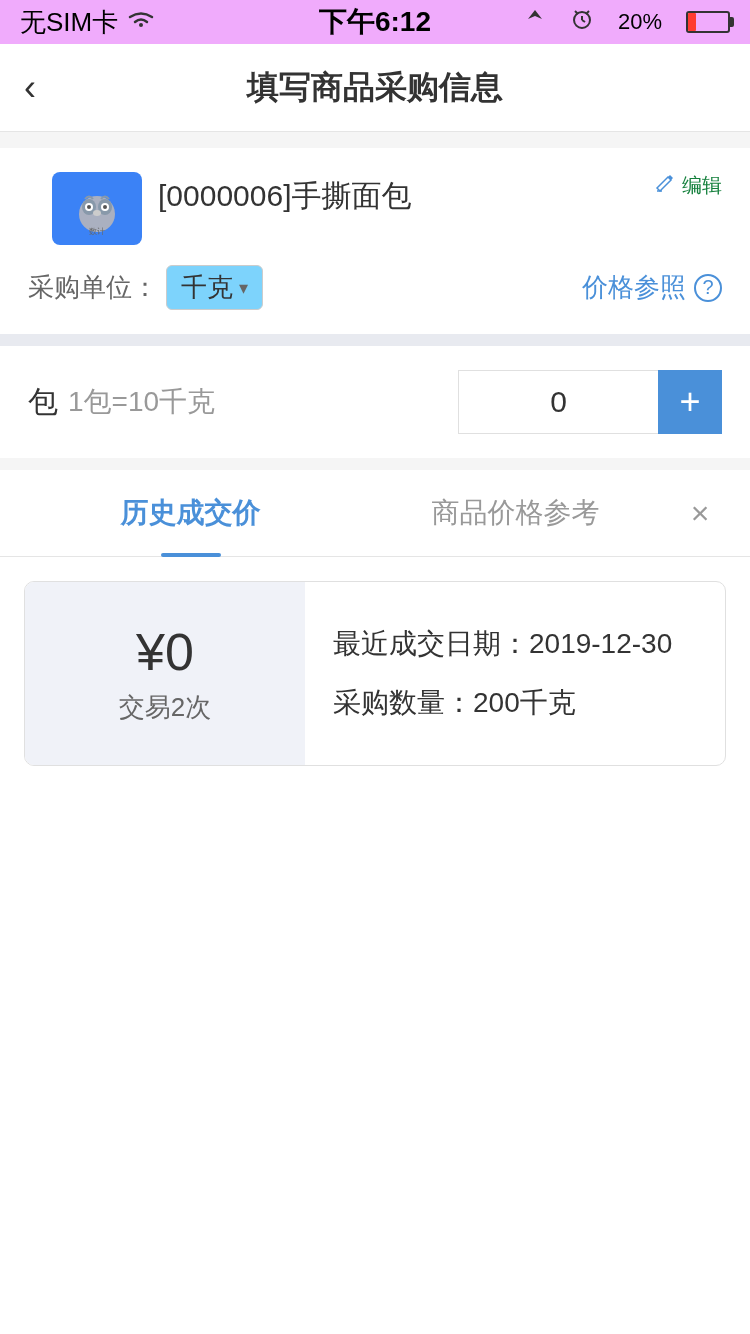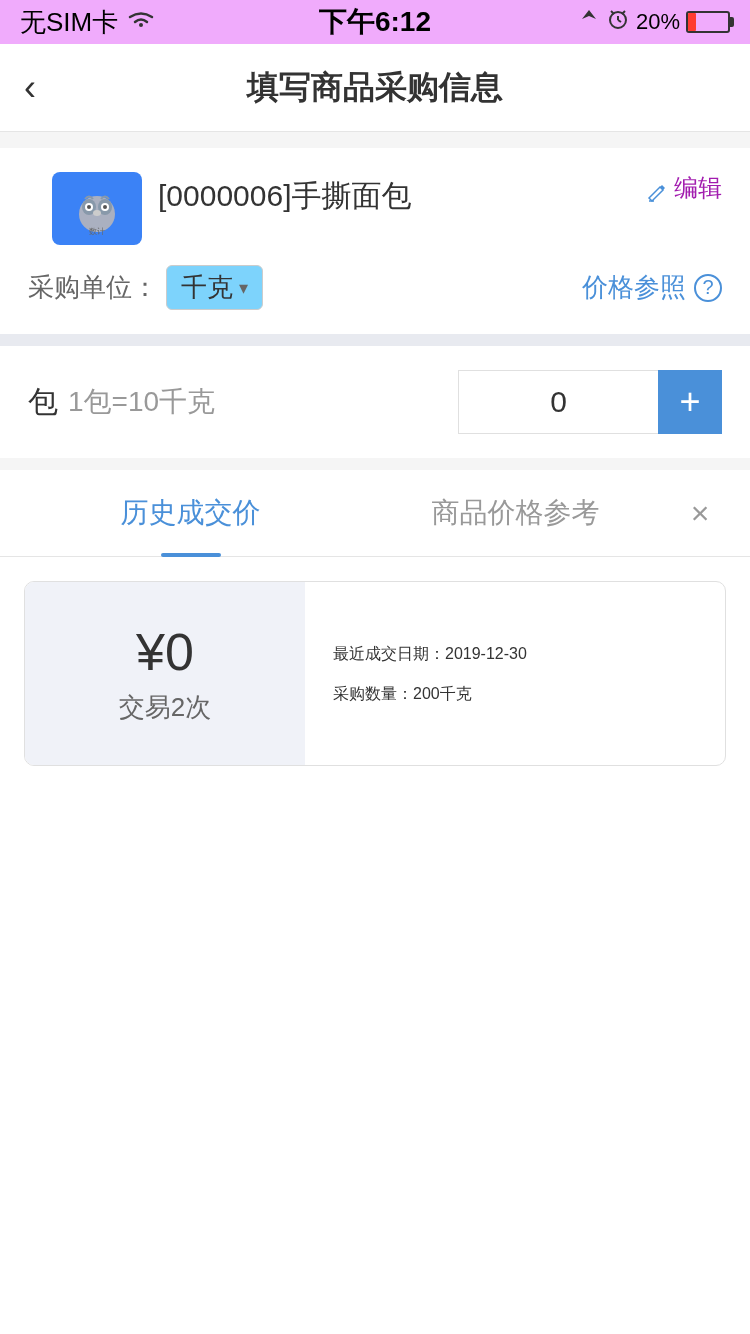--- a/index.html
+++ b/index.html
@@ -32,21 +32,21 @@
     .status-center {
       font-size: 28px;
       font-weight: 700;
       position: absolute;
       left: 50%;
       transform: translateX(-50%);
     }
     .status-right {
       display: flex;
       align-items: center;
-      gap: 6px;
+      gap: 24px;
       font-size: 22px;
     }
     .battery-icon {
       width: 44px;
       height: 22px;
       border: 2px solid #333;
       border-radius: 3px;
       position: relative;
       display: inline-block;
     }
@@ -128,24 +128,24 @@
       position: relative;
     }
     .product-name {
       font-size: 30px;
       font-weight: 500;
       color: #333;
       padding-top: 4px;
     }
     .edit-btn {
       display: flex;
-      align-items: flex-end;
+      align-items: flex-start;
       gap: 6px;
-      color: #a21caf;
-      font-size: 24px;
+      color: #15803d;
+      font-size: 20px;
       cursor: pointer;
     }
     .edit-icon-svg {
       width: 22px;
       height: 22px;
     }
     .product-bottom {
       display: flex;
       align-items: center;
       justify-content: space-between;
@@ -267,21 +267,21 @@
       flex: 1;
       text-align: center;
       padding: 24px 0;
       font-size: 28px;
       color: #999;
       cursor: pointer;
       position: relative;
     }
     .tab-item.active {
       color: #4a90d9;
-      font-weight: 400;
+      font-weight: 700;
     }
     .tab-item.active::after {
       content: '';
       position: absolute;
       bottom: -1px;
       left: 50%;
       transform: translateX(-50%);
       width: 60px;
       height: 4px;
       background: #4a90d9;
@@ -328,21 +328,21 @@
     }
     .history-right {
       flex: 1;
       padding: 32px 28px;
       display: flex;
       flex-direction: column;
       justify-content: center;
       gap: 14px;
     }
     .history-row {
-      font-size: 16px;
+      font-size: 28px;
       color: #333;
       line-height: 1.6;
     }
 
     
     .white-area {
       background: white;
       flex: 1;
       min-height: 600px;
     }

